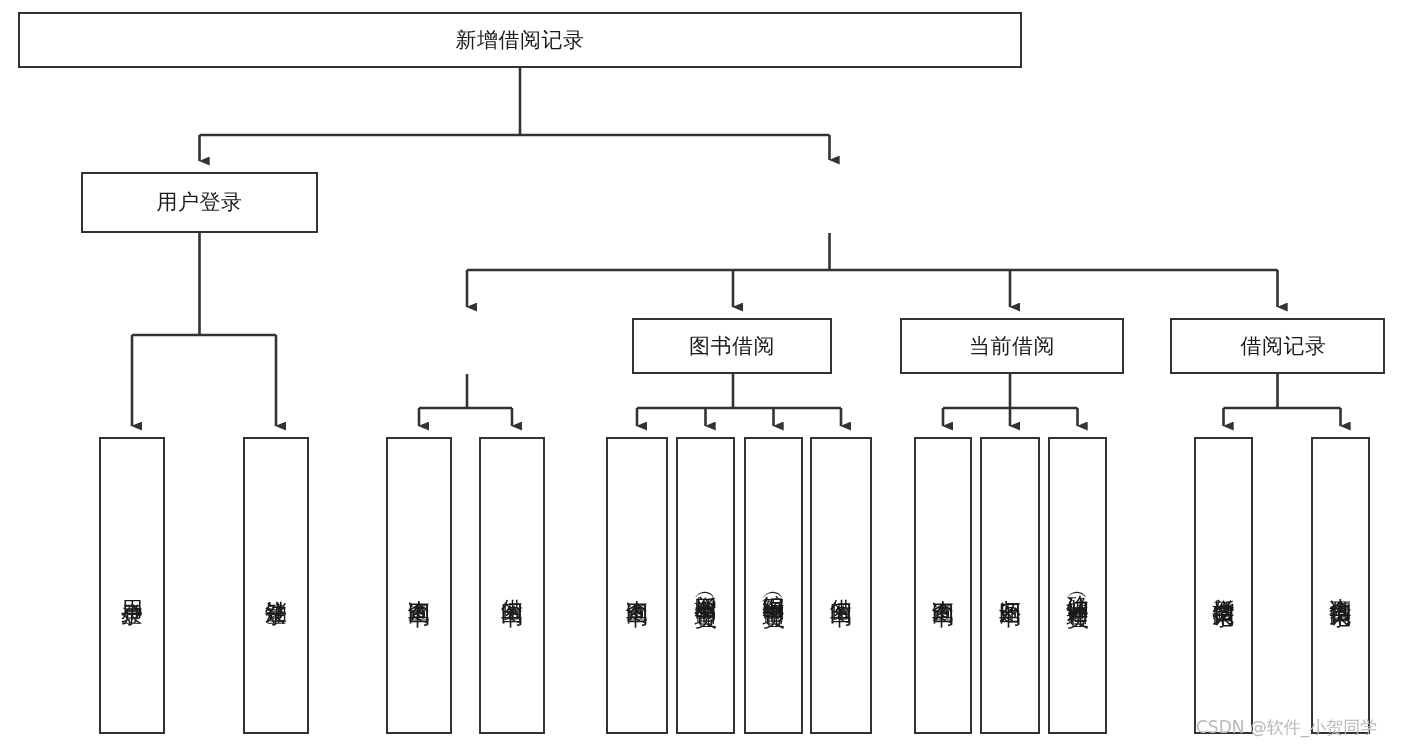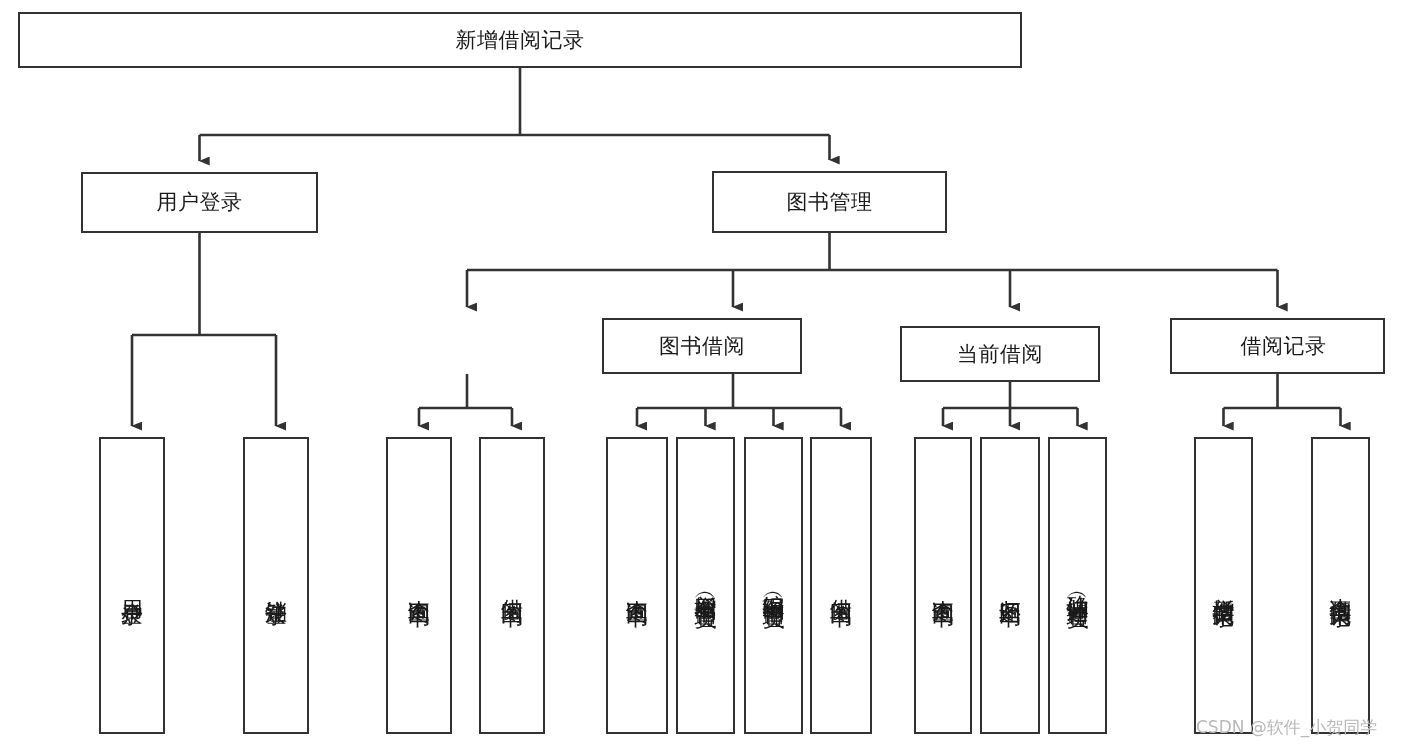--- a/index.html
+++ b/index.html
@@ -122,28 +122,25 @@
       </g>
   </svg>
 
   <div class="node root h" style="left:18px;top:12px;width:1004px;height:56px;">
     <span class="label">新增借阅记录</span>
   </div>
 
   <div class="node h" style="left:81px;top:172px;width:237px;height:61px;">
     <span class="label">用户登录</span>
   </div>
-  <div class="node h" style="left:712px;top:171px;width:235px;height:62px;">
-    <span class="label">图书管理</span>
-  </div>
 
-  <div class="node h" style="left:602px;top:318px;width:200px;height:56px;">
+  <div class="node h" style="left:632px;top:318px;width:200px;height:56px;">
     <span class="label">图书借阅</span>
   </div>
-  <div class="node h" style="left:900px;top:326px;width:200px;height:56px;">
+  <div class="node h" style="left:900px;top:318px;width:224px;height:56px;">
     <span class="label">当前借阅</span>
   </div>
   <div class="node h" style="left:1170px;top:318px;width:215px;height:56px;padding-left:12px;">
     <span class="label">借阅记录</span>
   </div>
 
   <div class="node v" style="left:99px;top:437px;width:66px;height:297px;">
     <span class="label">用户登录</span>
   </div>
   <div class="node v" style="left:243px;top:437px;width:66px;height:297px;">

